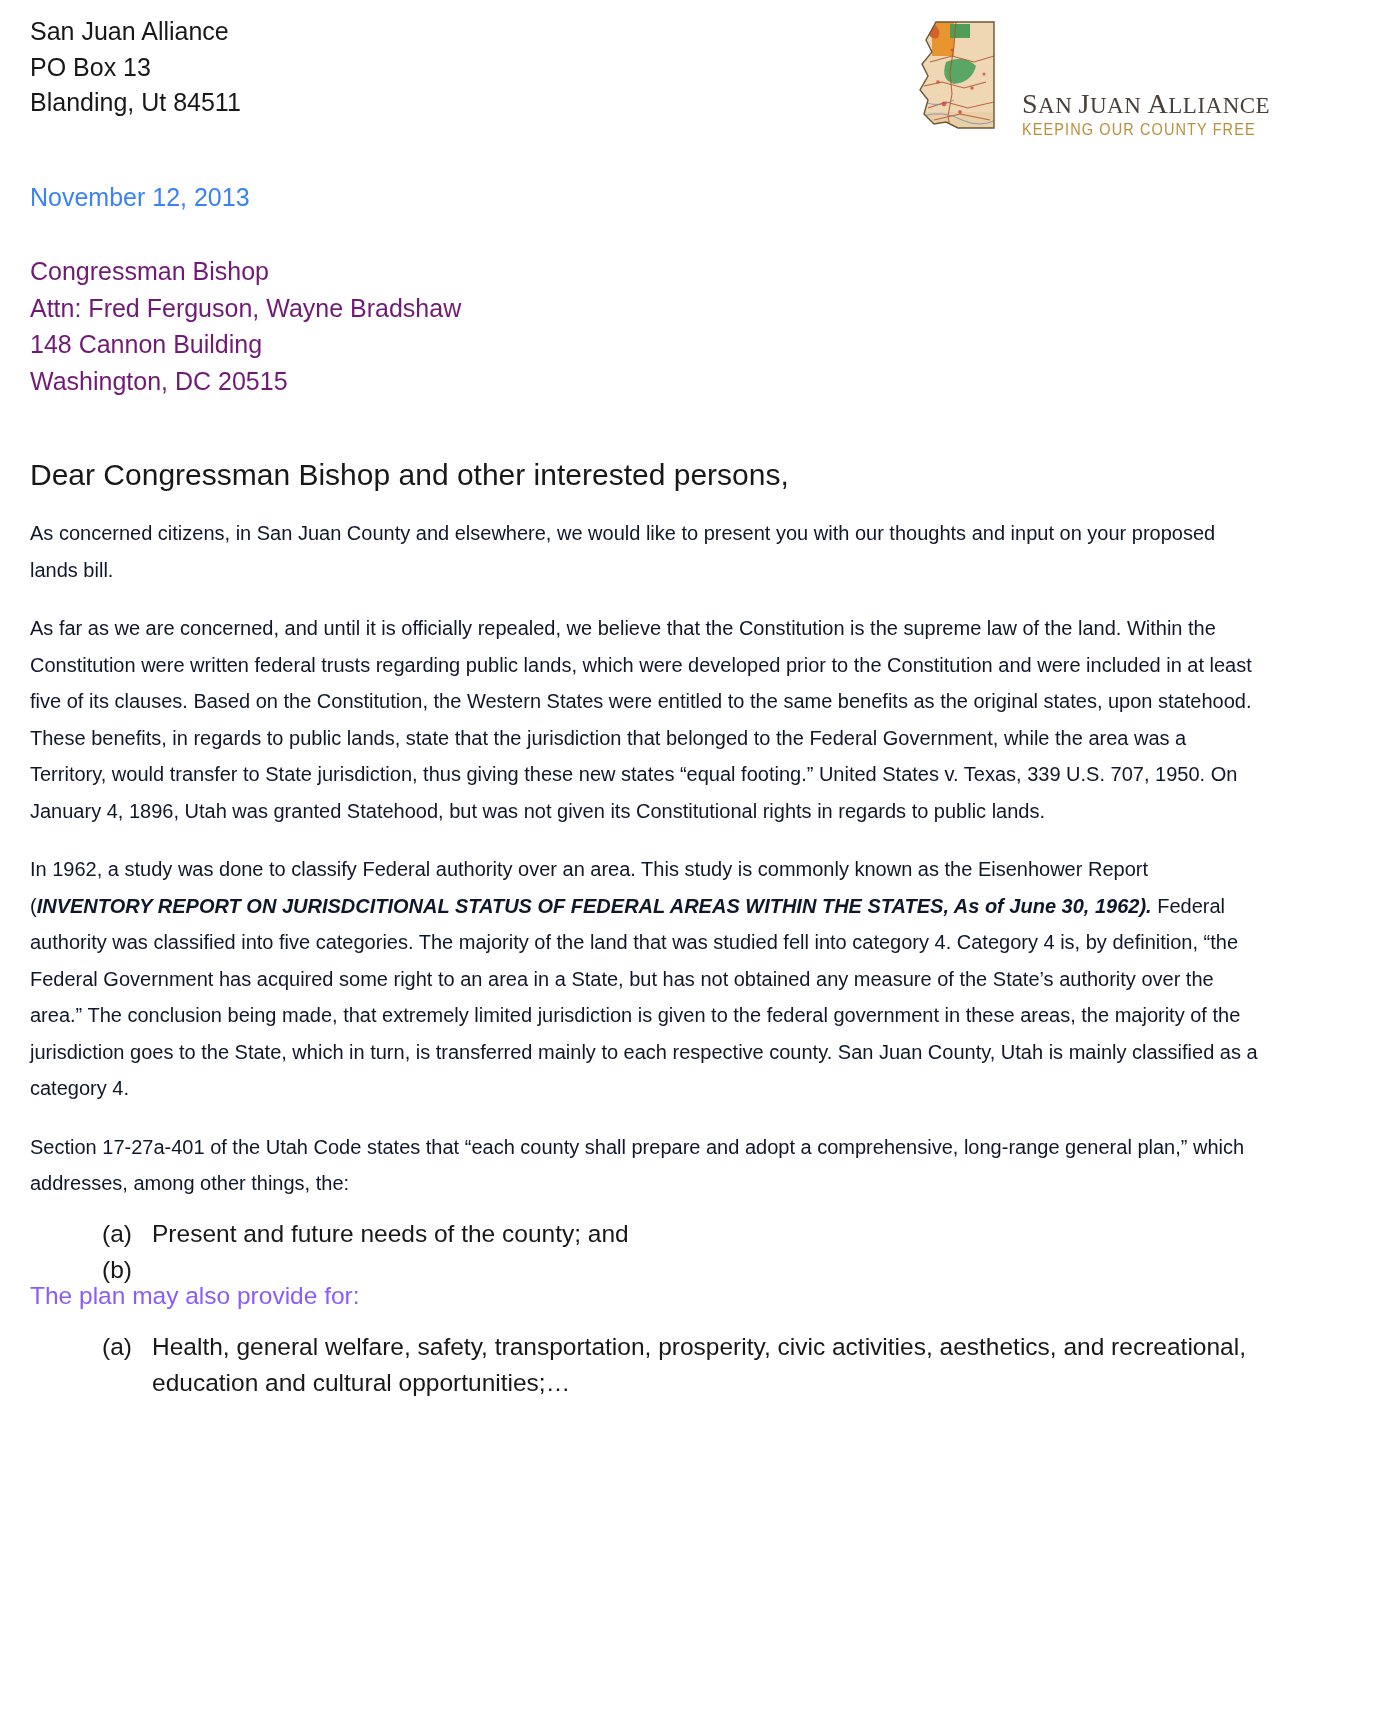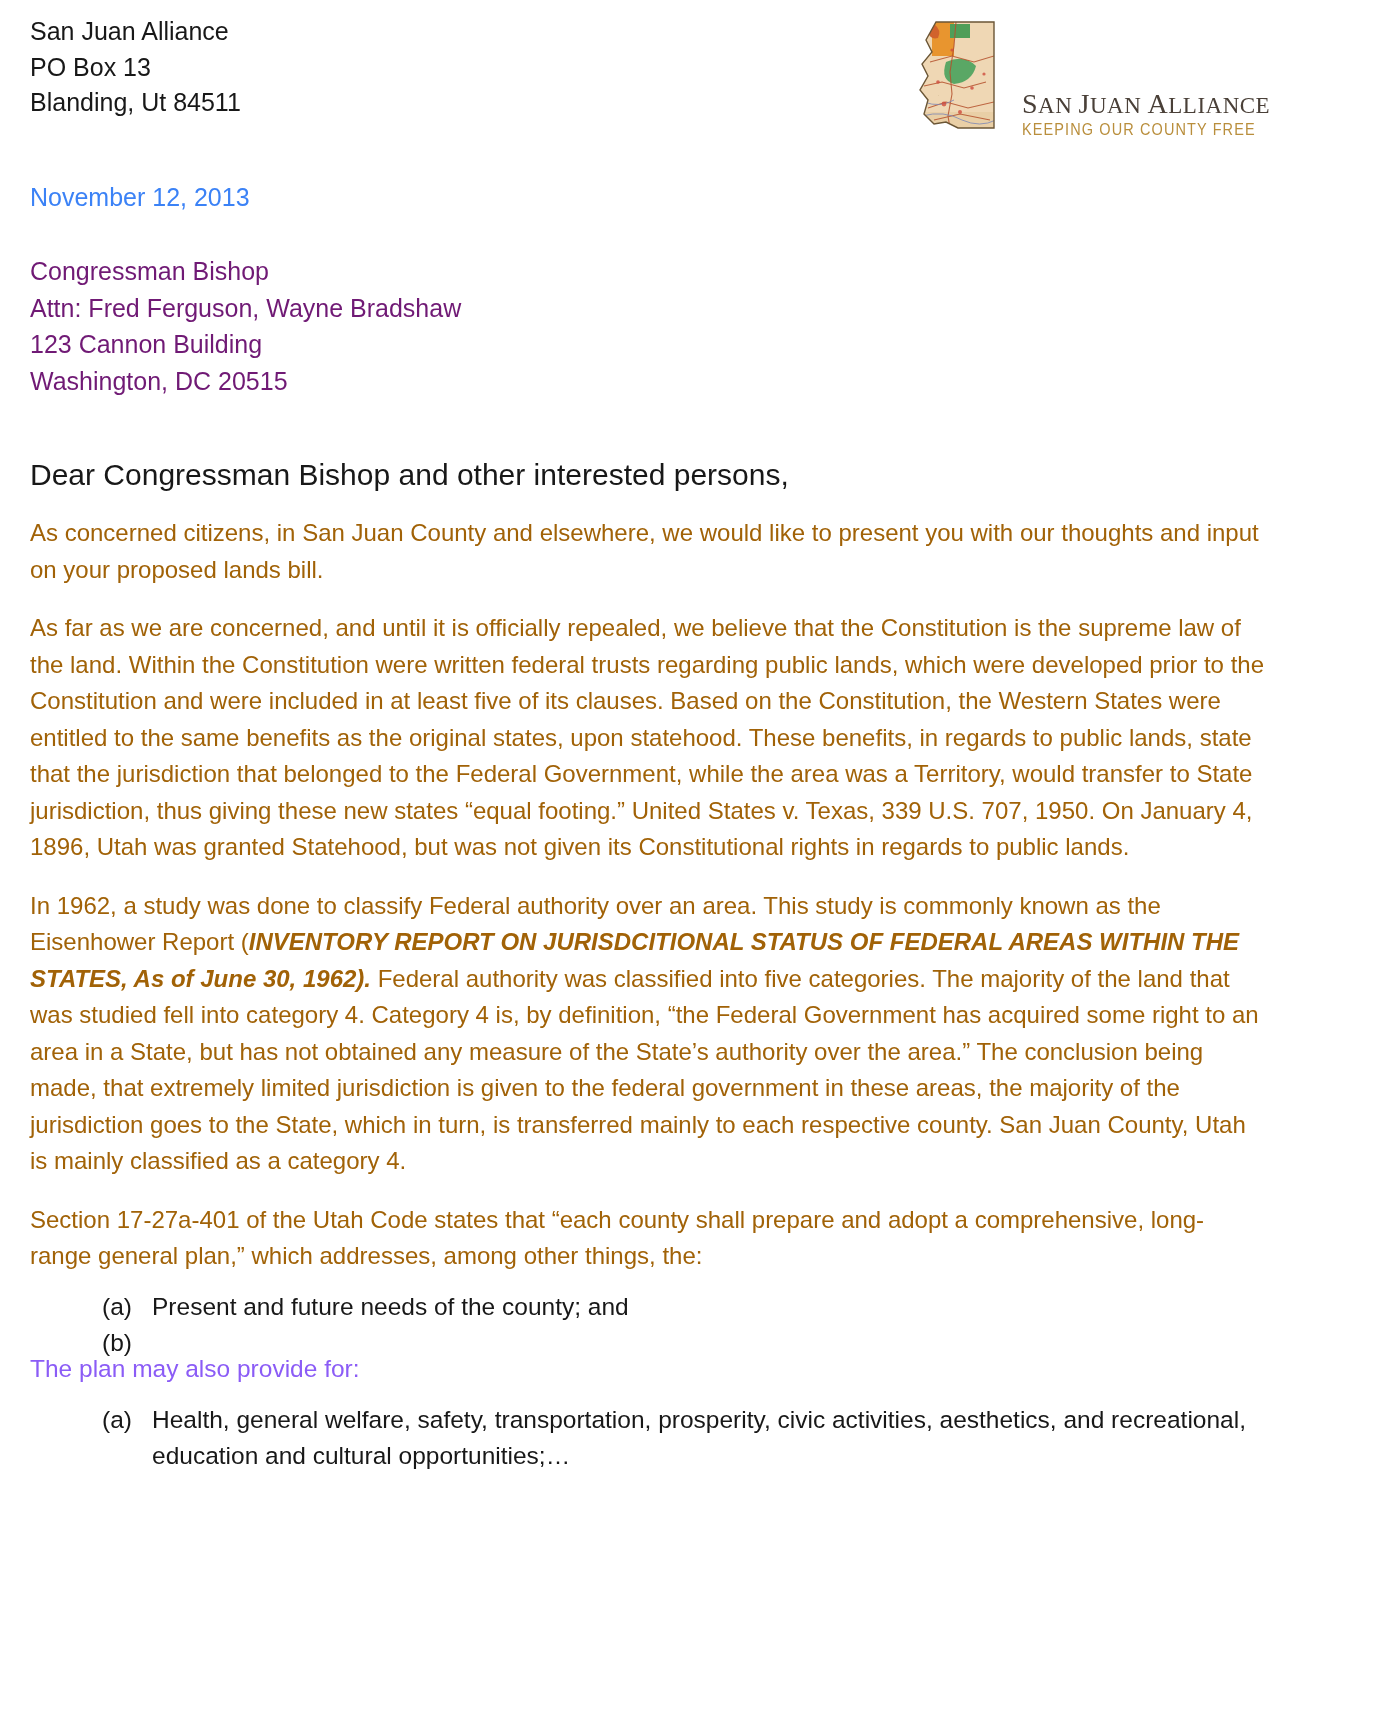--- a/index.html
+++ b/index.html
@@ -97,24 +97,24 @@
   .recipient span { display: block; white-space: nowrap; }
 
   .salutation {
     font-size: 30px;
     line-height: 36px;
     margin-top: 58px;
     color: #181818;
   }
 
   p.body-par {
-    font-size: 24px;
+    font-size: 20px;
     line-height: 36.5px;
     margin: 22px 0 0 0;
-    color: #a16207;
+    color: #0f172a;
     text-align: left;
   }
   em.title-cite { font-style: italic; font-weight: bold; }
 
   ol.lettered {
     list-style: none;
     margin: 14px 0 0 0;
     padding: 0 0 0 72px;
     font-size: 24.5px;
     line-height: 36.5px;
@@ -200,21 +200,21 @@
         <div class="logo-tagline">KEEPING OUR COUNTY FREE</div>
       </div>
     </div>
   </div>
 
   <div class="date">November 12, 2013</div>
 
   <div class="recipient">
     <span>Congressman Bishop</span>
     <span>Attn: Fred Ferguson, Wayne Bradshaw</span>
-    <span>123 Cannon Building</span>
+    <span>148 Cannon Building</span>
     <span>Washington, DC 20515</span>
   </div>
 
   <div class="salutation">Dear Congressman Bishop and other interested persons,</div>
 
   <p class="body-par">As concerned citizens, in San Juan County and elsewhere, we would like to present you with our thoughts and input on your proposed lands bill.</p>
 
   <p class="body-par">As far as we are concerned, and until it is officially repealed, we believe that the Constitution is the supreme law of the land.  Within the Constitution were written federal trusts regarding public lands, which were developed prior to the Constitution and were included in at least five of its clauses.  Based on the Constitution, the Western States were entitled to the same benefits as the original states, upon statehood.  These benefits, in regards to public lands, state that the jurisdiction that belonged to the Federal Government, while the area was a Territory, would transfer to State jurisdiction, thus giving these new states “equal footing.” United States v. Texas, 339 U.S. 707, 1950.  On January 4, 1896, Utah was granted Statehood, but was not given its Constitutional rights in regards to public lands.</p>
 
   <p class="body-par"><span>In 1962, a study was done to classify Federal authority over an area.  This study is commonly known as the Eisenhower Report (</span><em class="title-cite">INVENTORY REPORT ON JURISDCITIONAL STATUS OF FEDERAL AREAS WITHIN THE STATES, As of June 30, 1962).</em><span>  Federal authority was classified into five categories.  The majority of the land that was studied fell into category 4.  Category 4 is, by definition, “the Federal Government has acquired some right to an area in a State, but has not obtained any measure of the State’s authority over the area.”  The conclusion being made, that extremely limited jurisdiction is given to the federal government in these areas, the majority of the jurisdiction goes to the State, which in turn, is transferred mainly to each respective county.  San Juan County, Utah is mainly classified as a category 4.</span></p>

